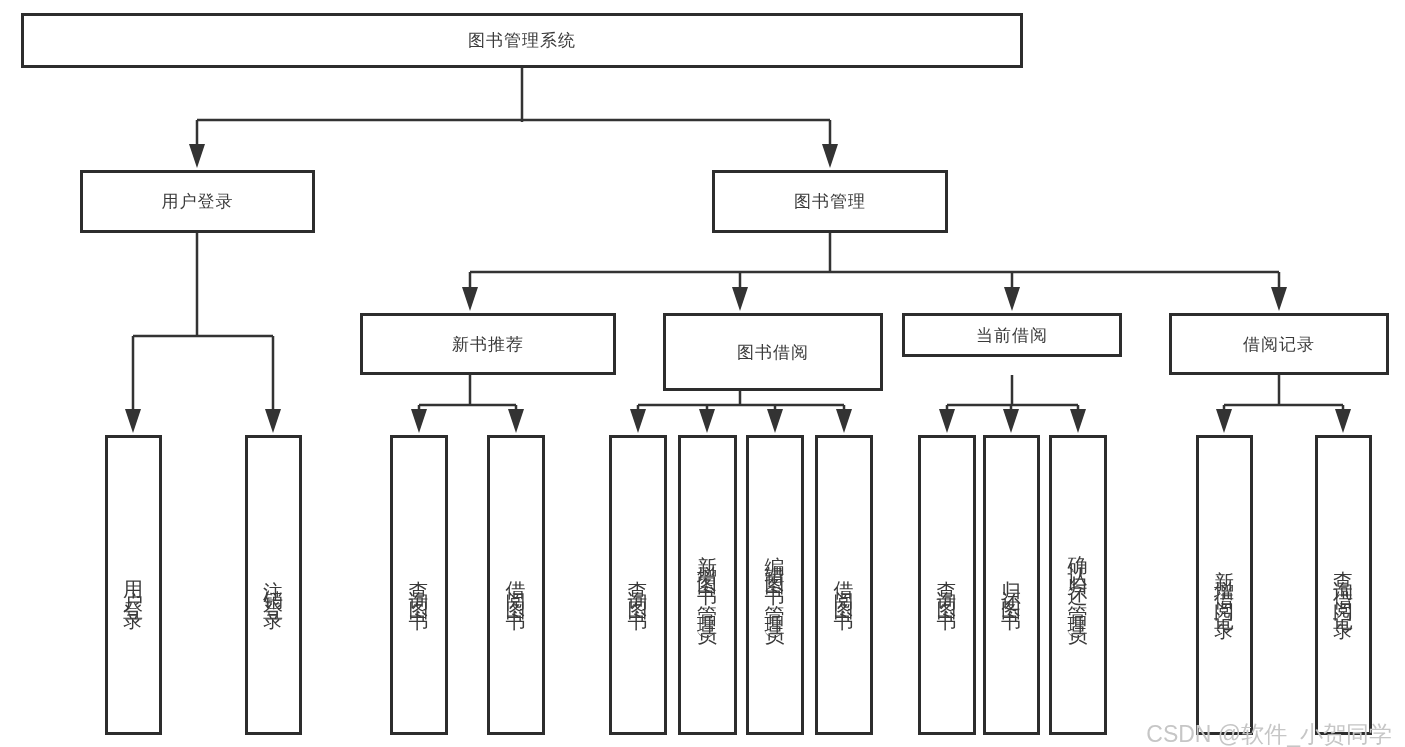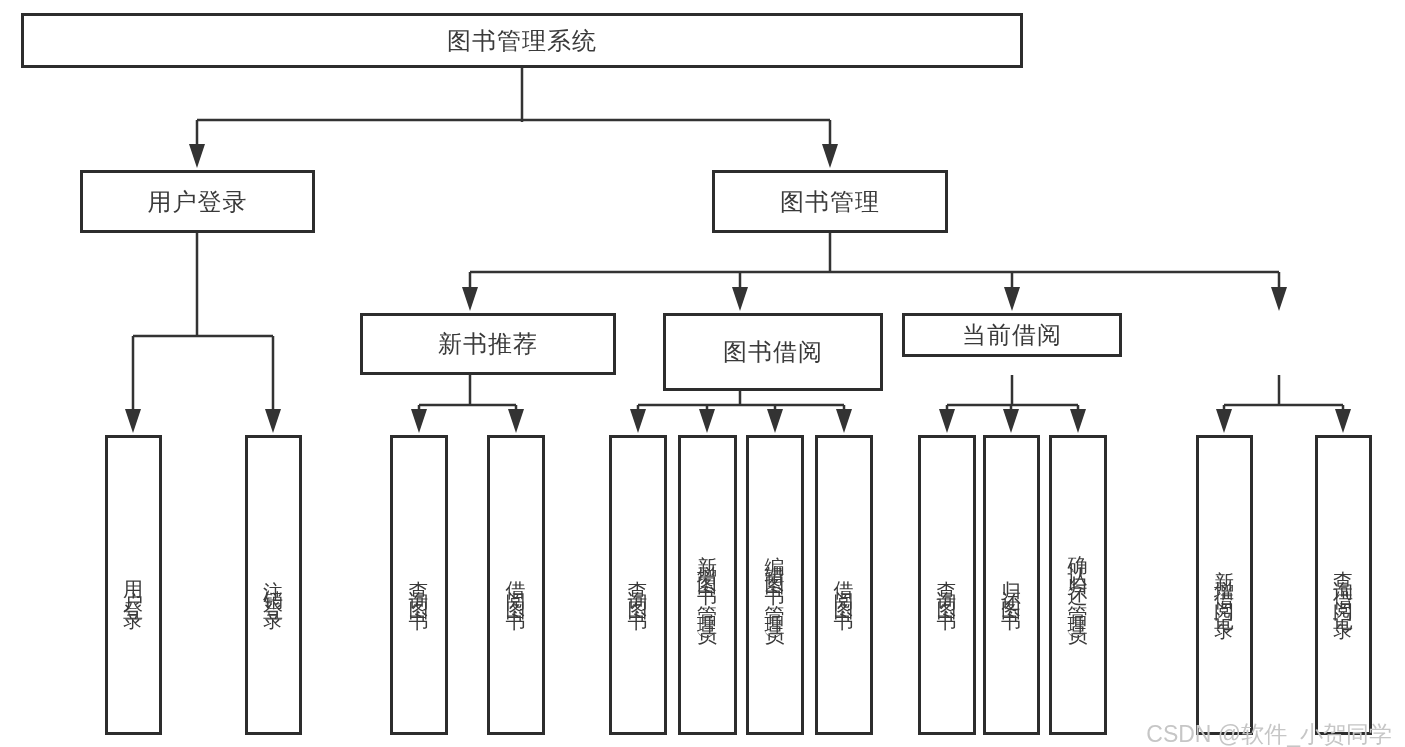--- a/index.html
+++ b/index.html
@@ -27,21 +27,21 @@
   }
   .node{
     position:absolute;
     background:var(--box-fill);
     border:3px solid var(--box-border);
     color:var(--text);
     display:flex;align-items:center;justify-content:center;
     z-index:2;
   }
   .hbox{
-    font-size:24px;
+    font-size:17px;
     letter-spacing:1px;
     white-space:nowrap;
   }
   .vbox span{
     writing-mode:vertical-rl;
     text-orientation:mixed;
     font-size:20px;
     line-height:1;
     letter-spacing:10px;
     white-space:nowrap;
@@ -97,20 +97,21 @@
   </svg>
 
   <div class="node hbox" style="left:21px;top:13px;width:1002px;height:55px;">图书管理系统</div>
 
   <div class="node hbox" style="left:80px;top:170px;width:235px;height:63px;">用户登录</div>
   <div class="node hbox" style="left:712px;top:170px;width:236px;height:63px;">图书管理</div>
 
   <div class="node hbox" style="left:360px;top:313px;width:256px;height:62px;">新书推荐</div>
   <div class="node hbox" style="left:663px;top:313px;width:220px;height:78px;">图书借阅</div>
   <div class="node hbox" style="left:902px;top:313px;width:220px;height:44px;">当前借阅</div>
+  <div class="node hbox" style="left:1169px;top:313px;width:220px;height:62px;">借阅记录</div>
 
   <div class="node vbox" style="left:105px;top:435px;width:57px;height:300px;">
     <span>用户登录</span>
   </div>
   <div class="node vbox" style="left:245px;top:435px;width:57px;height:300px;">
     <span>注销登录</span>
   </div>
 
   <div class="node vbox" style="left:390px;top:435px;width:58px;height:300px;">
     <span>查询图书</span>

